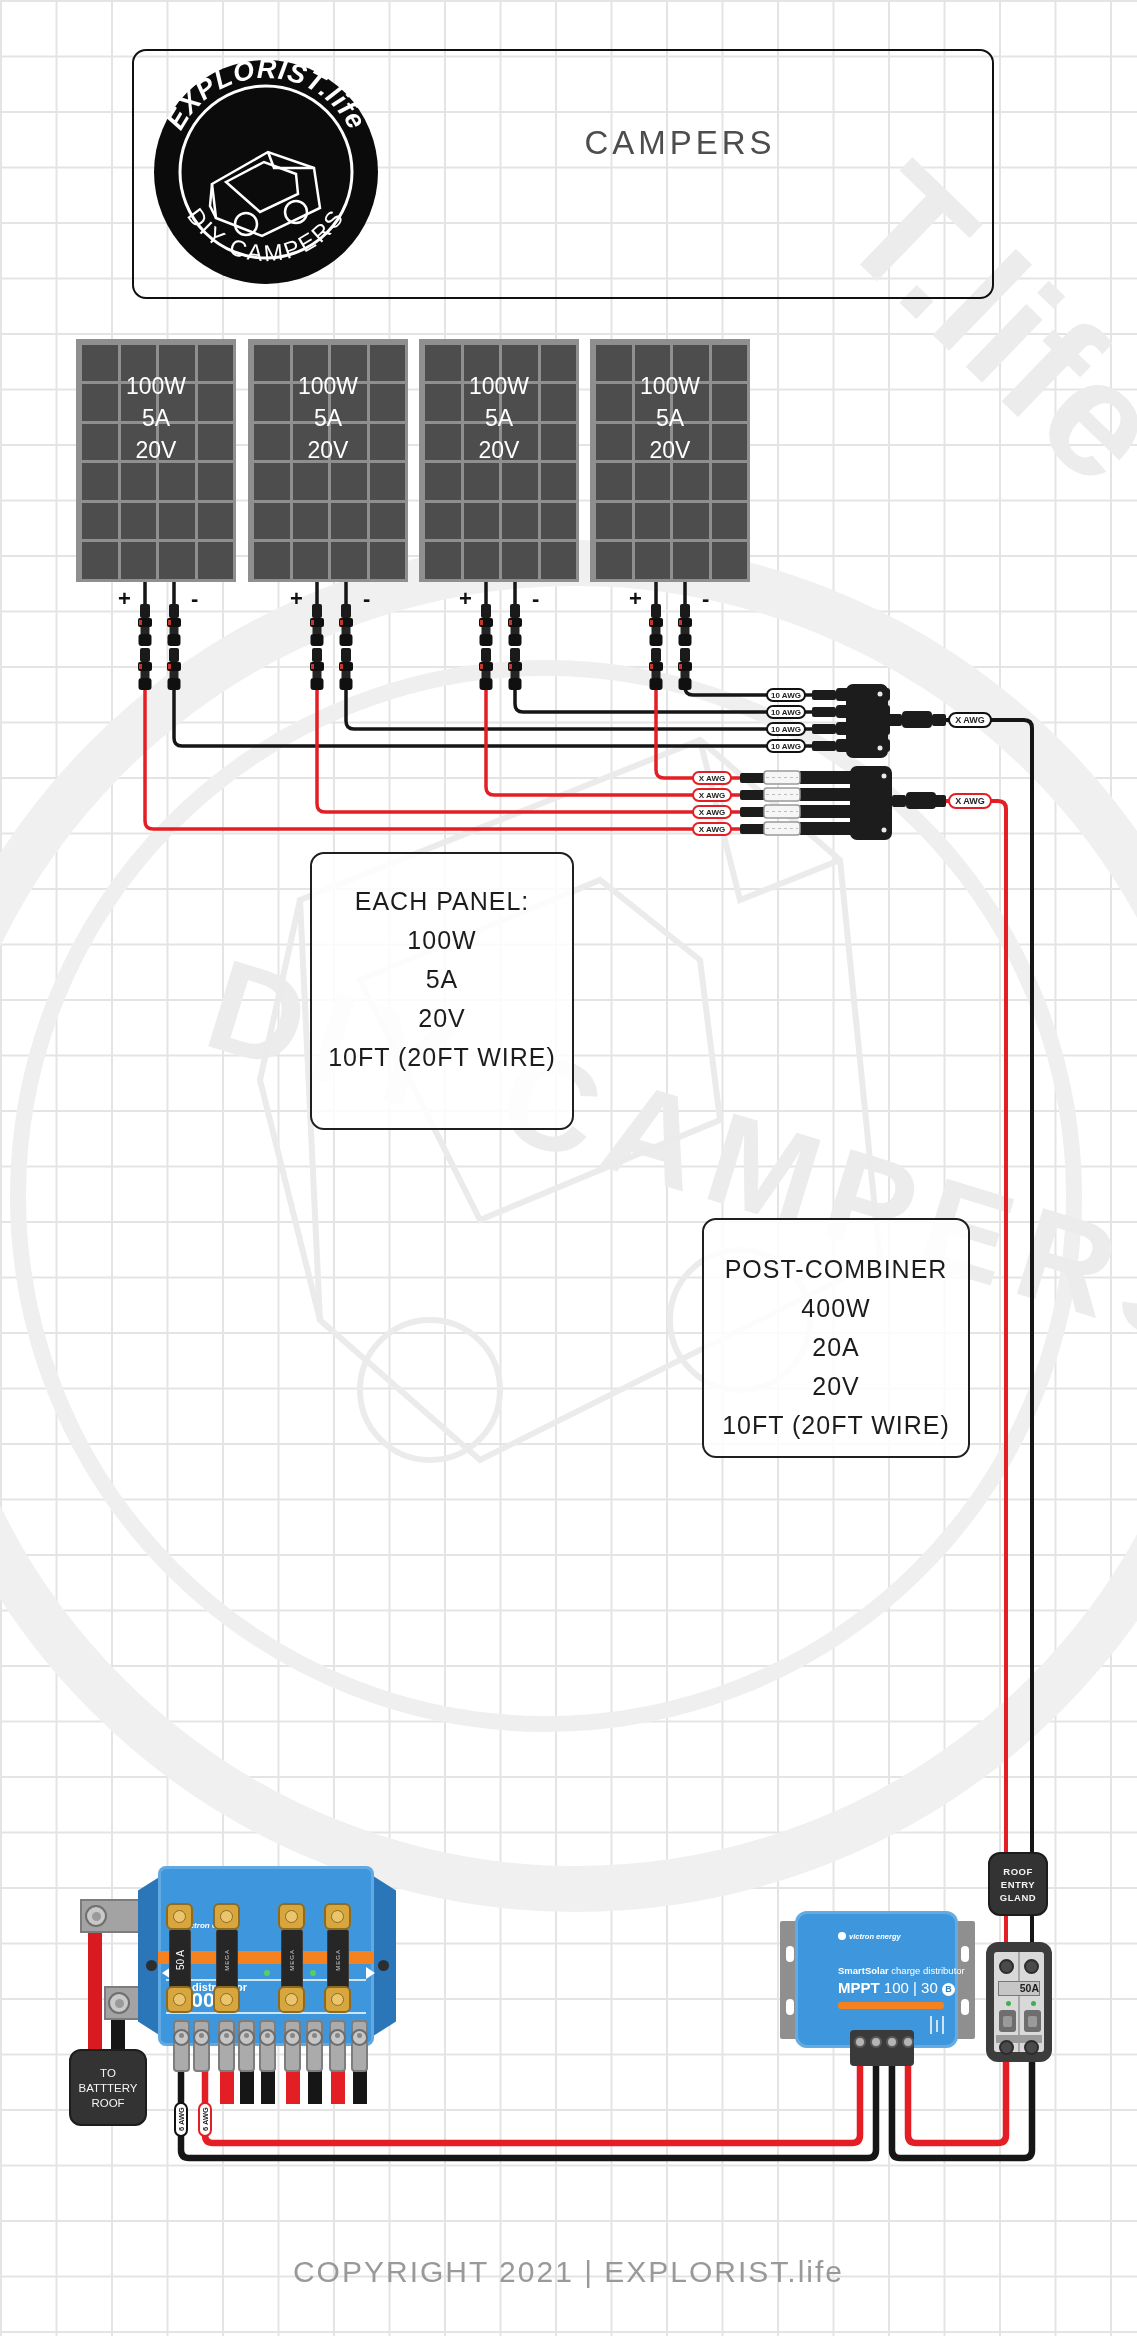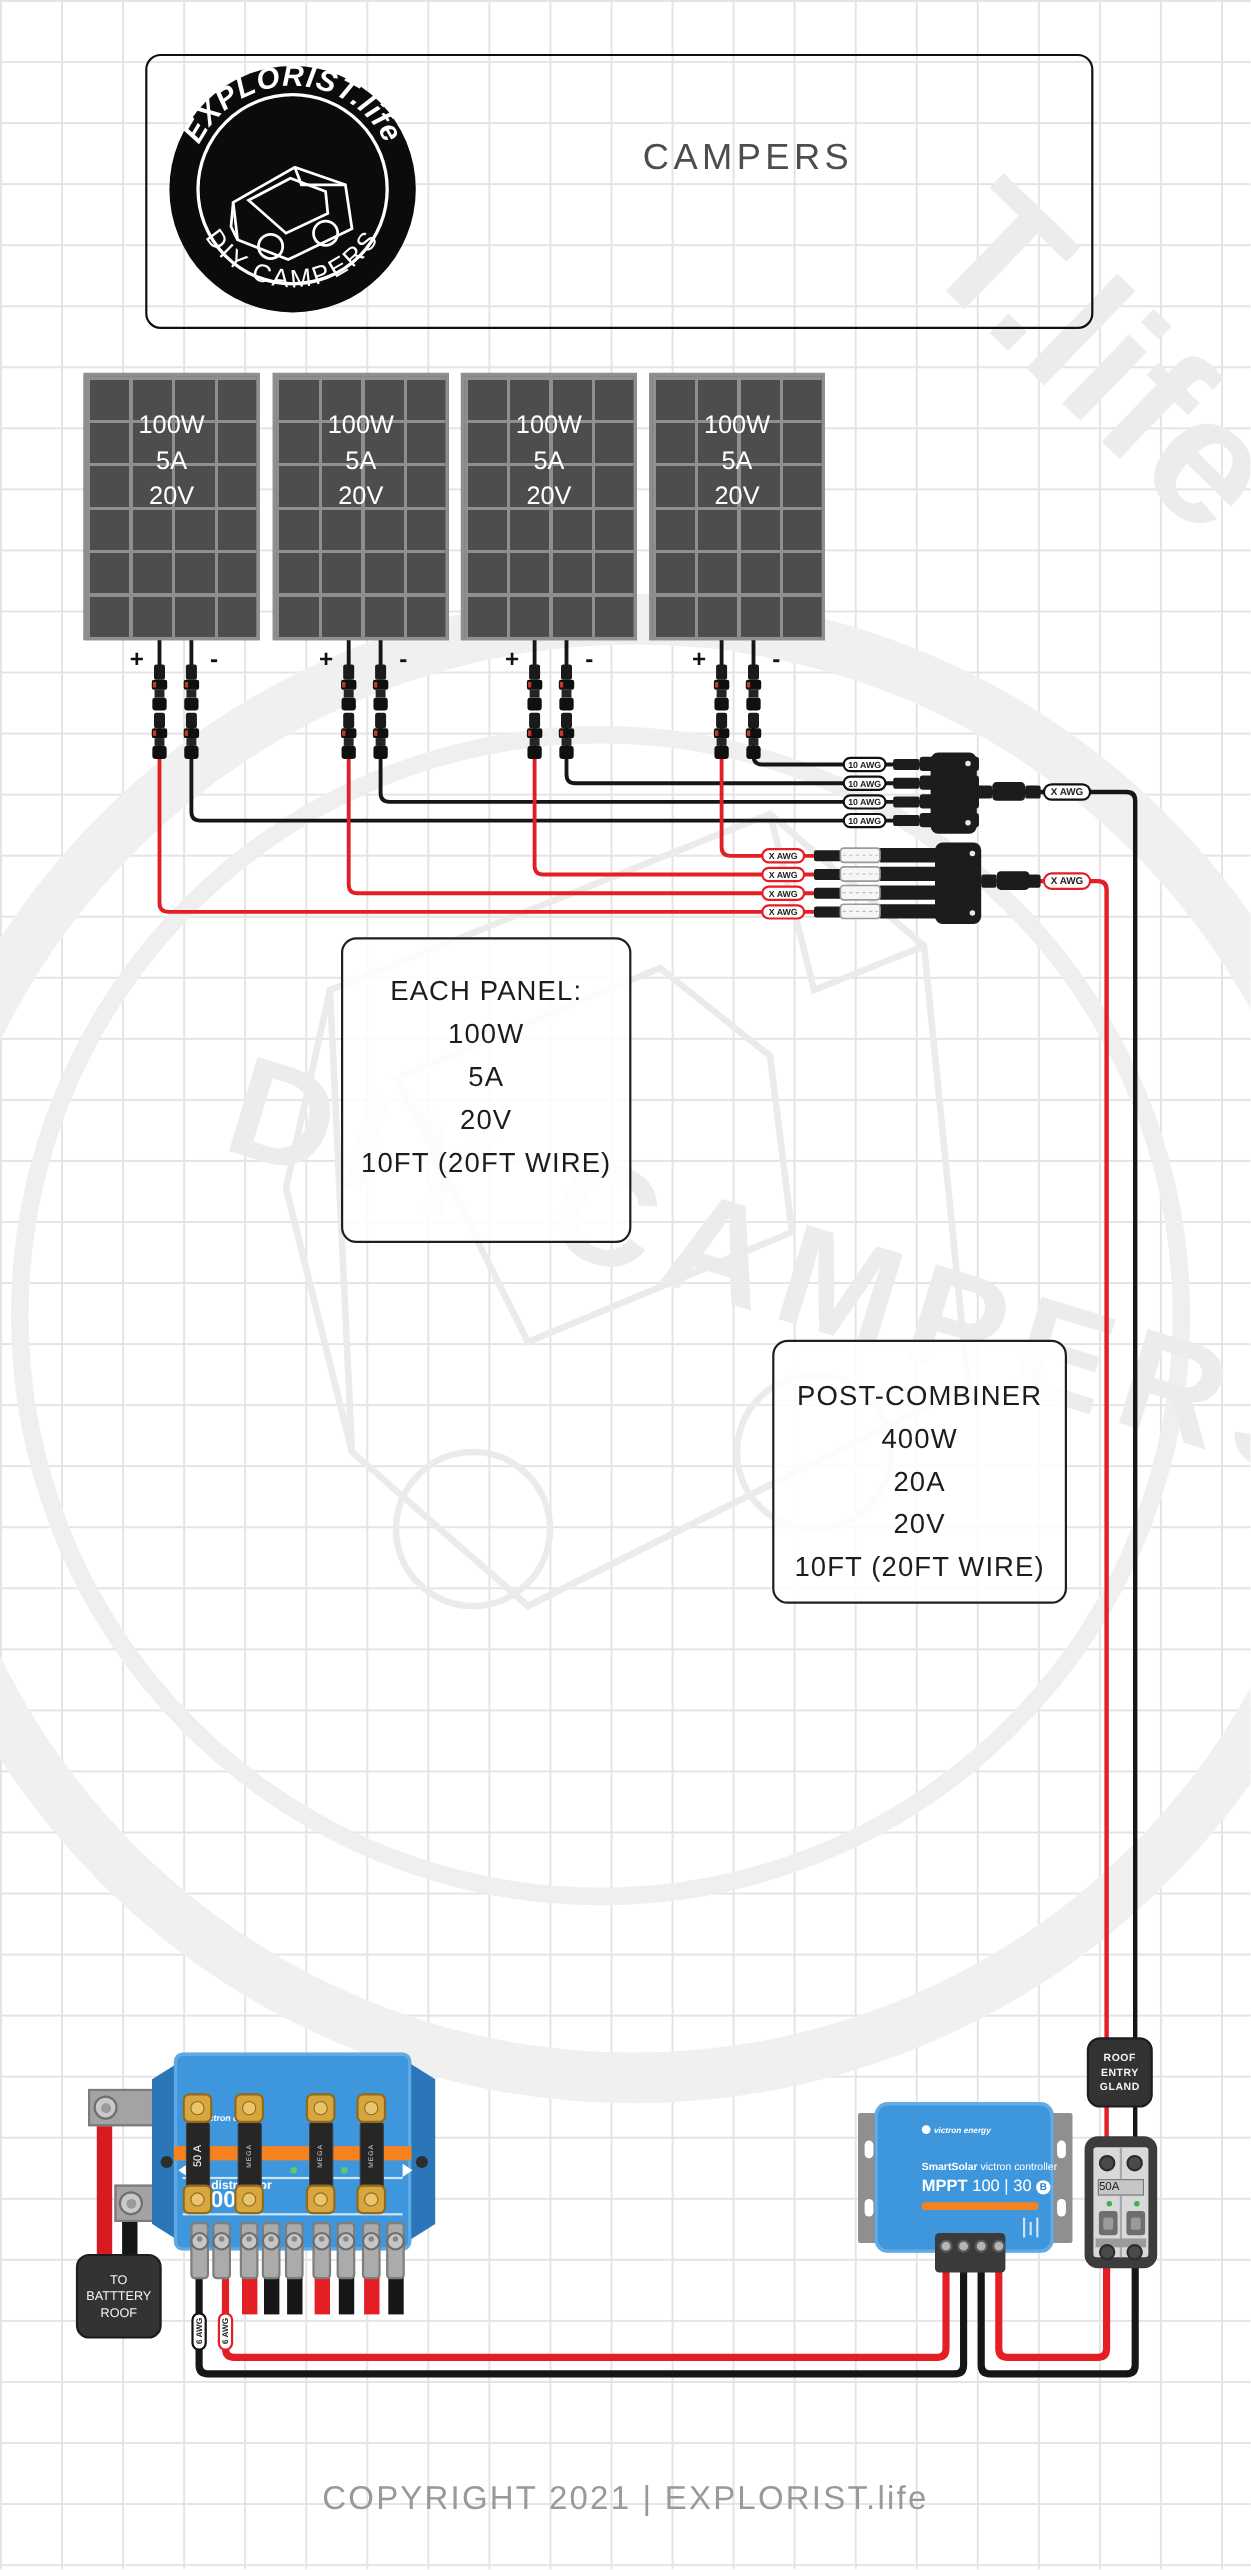--- a/index.html
+++ b/index.html
@@ -71,22 +71,22 @@
   .mppt-text{position:absolute;color:#fff;white-space:nowrap;}
   .bt-icon{display:inline-block;width:13px;height:13px;border-radius:50%;background:#fff;color:#2d7fc2;font-size:9px;font-weight:bold;
         text-align:center;line-height:13px;vertical-align:1px;}
   .termblock{position:absolute;background:#3a3a3a;border-radius:4px;}
   .screw{position:absolute;width:12px;height:12px;border-radius:50%;background:#b5b5b5;border:2px solid #5a5a5a;box-sizing:border-box;}
   
   .brk-body{position:absolute;background:#3c3c3c;border-radius:12px;}
   .brk-panel{position:absolute;background:#d9d9d9;border-radius:3px;}
   .brk-div{position:absolute;background:#a8a8a8;}
   .brk-term{position:absolute;width:15px;height:15px;border-radius:50%;background:#4a4a4a;border:2px solid #2c2c2c;box-sizing:border-box;}
-  .brk-label{position:absolute;background:#c6c6c6;border:1.5px solid #777;box-sizing:border-box;text-align:left;
-        font-size:10.5px;font-weight:normal;color:#1d1d1d;line-height:13px;}
+  .brk-label{position:absolute;background:#c6c6c6;border:1.5px solid #777;box-sizing:border-box;text-align:right;
+        font-size:10.5px;font-weight:bold;color:#1d1d1d;line-height:13px;}
   .brk-led{position:absolute;width:5px;height:5px;border-radius:50%;background:#3db14a;}
   .brk-toggle{position:absolute;width:17px;height:22px;background:#6e6e6e;border-radius:3px;}
   .brk-toggle .tin{position:absolute;left:4px;top:6px;width:9px;height:11px;background:#9a9a9a;border-radius:2px;}
   .brk-bar{position:absolute;background:#9b9b9b;}
   .footer{position:absolute;left:0;top:2255px;width:100%;text-align:center;font-size:30px;letter-spacing:2px;color:#999;}
 </style>
 </head>
 <body>
 
 <div class="canvas">
@@ -347,21 +347,21 @@
     </div>
     <div class="bracket" style="left:955px;top:1921px;">
       <div class="slot" style="top:25px;"></div>
         <div class="slot" style="top:78px;"></div>
     </div>
     <div class="mppt-body" style="left:795px;top:1911px;width:163px;height:137px;"></div>
     <div class="mppt-text" style="left:838px;top:1932px;font-size:7.5px;font-style:italic;font-weight:bold;">
       <span style="display:inline-block;width:8px;height:8px;border-radius:50%;background:#fff;vertical-align:-1px;margin-right:3px;"></span><span>victron energy</span>
     </div>
     <div class="mppt-text" style="left:838px;top:1965px;font-size:9.5px;">
-      <b>SmartSolar</b><span> victron controller</span>
+      <b>SmartSolar</b><span> charge distributor</span>
     </div>
     <div class="mppt-text" style="left:838px;top:1979px;font-size:15px;">
       <b>MPPT</b><span> 100 | 30</span>
       <span class="bt-icon">B</span>
     </div>
     <div class="stripe" style="left:838px;top:2002px;width:106px;height:7px;border-radius:3px;"></div>
     <div class="abs" style="left:928px;top:2014px;width:20px;height:24px;background:
       linear-gradient(#cfe3f5,#cfe3f5) 2px 2px/2px 18px no-repeat,
       linear-gradient(#cfe3f5,#cfe3f5) 8px 6px/2px 12px no-repeat,
       linear-gradient(#cfe3f5,#cfe3f5) 14px 2px/2px 18px no-repeat;"></div>

